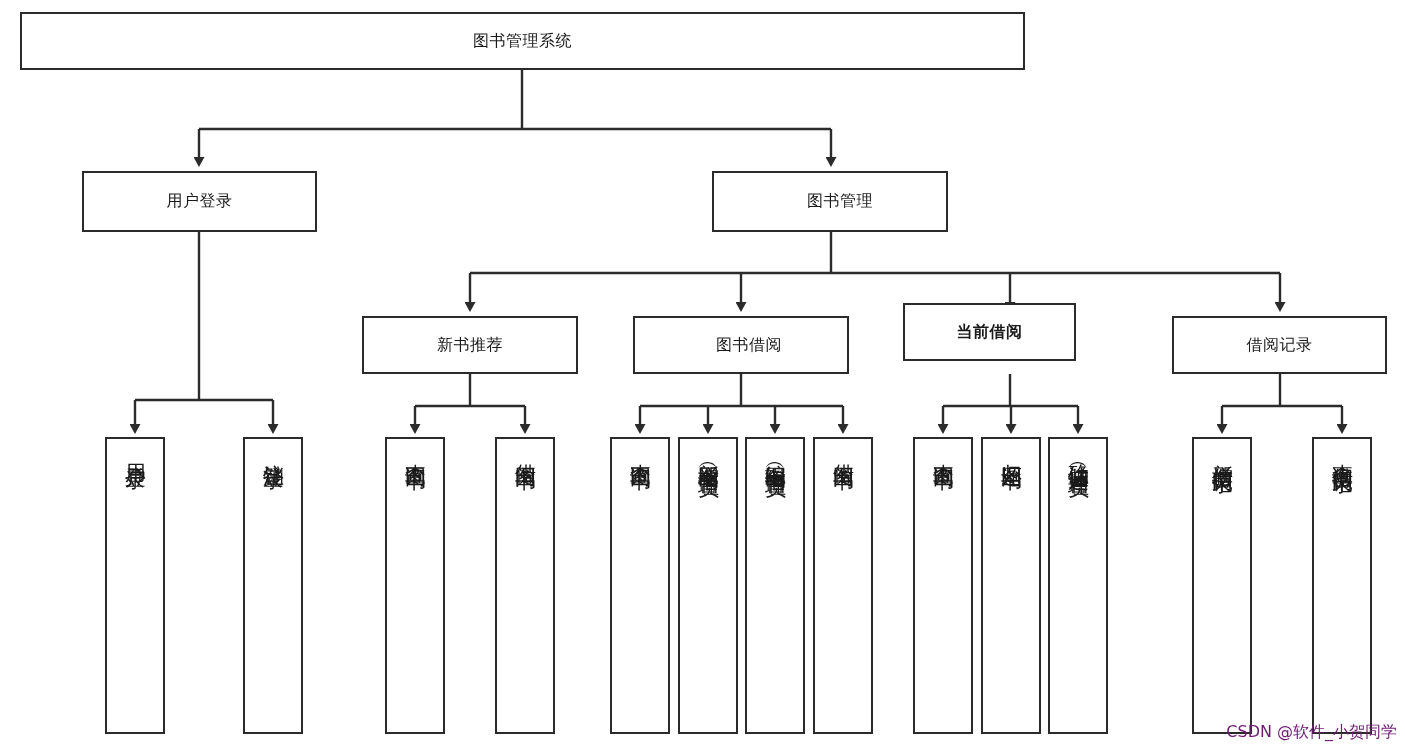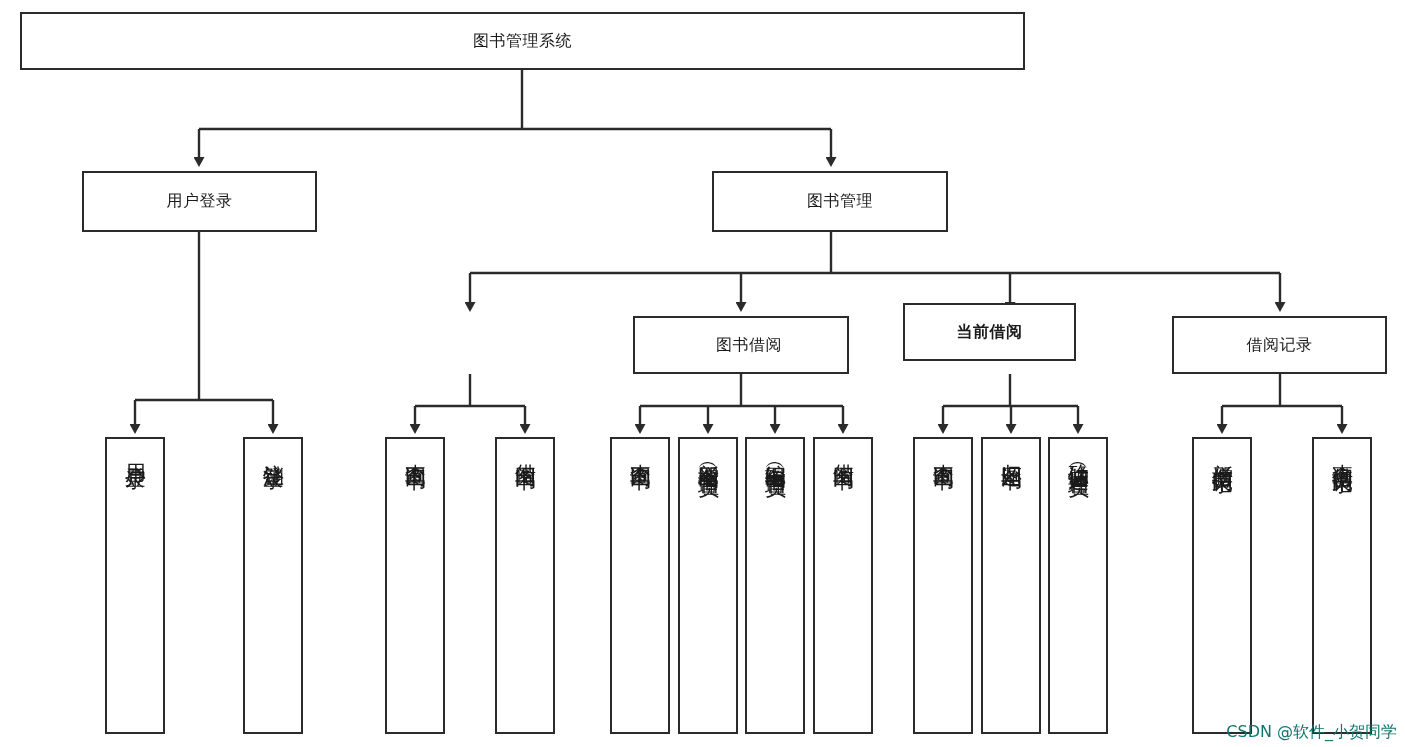--- a/index.html
+++ b/index.html
@@ -55,21 +55,21 @@
     text-orientation: upright;
     font-size: 21px;
     letter-spacing: 2px;
     line-height: 1;
   }
   #watermark {
     position: absolute;
     right: 8px;
     bottom: 4px;
     font-size: 16px;
-    color: #0f766e;
+    color: #701a75;
     z-index: 6;
     white-space: nowrap;
     pointer-events: none;
   }
 </style>
 </head>
 <body>
 
 <div id="diagram-root">
 
@@ -127,20 +127,23 @@
     <span class="node-label">图书管理系统</span>
   </div>
 
   <div class="node horizontal" style="left:82px; top:171px; width:235px; height:61px;">
     <span class="node-label">用户登录</span>
   </div>
   <div class="node horizontal" style="left:712px; top:171px; width:236px; height:61px;padding-left:20px;">
     <span class="node-label">图书管理</span>
   </div>
 
+  <div class="node horizontal" style="left:362px; top:316px; width:216px; height:58px;">
+    <span class="node-label">新书推荐</span>
+  </div>
   <div class="node horizontal" style="left:633px; top:316px; width:216px; height:58px;padding-left:16px;">
     <span class="node-label">图书借阅</span>
   </div>
   <div class="node horizontal" style="left:903px; top:303px; width:173px; height:58px;font-weight:bold;">
     <span class="node-label">当前借阅</span>
   </div>
   <div class="node horizontal" style="left:1172px; top:316px; width:215px; height:58px;align-items:center;">
     <span class="node-label">借阅记录</span>
   </div>
 

